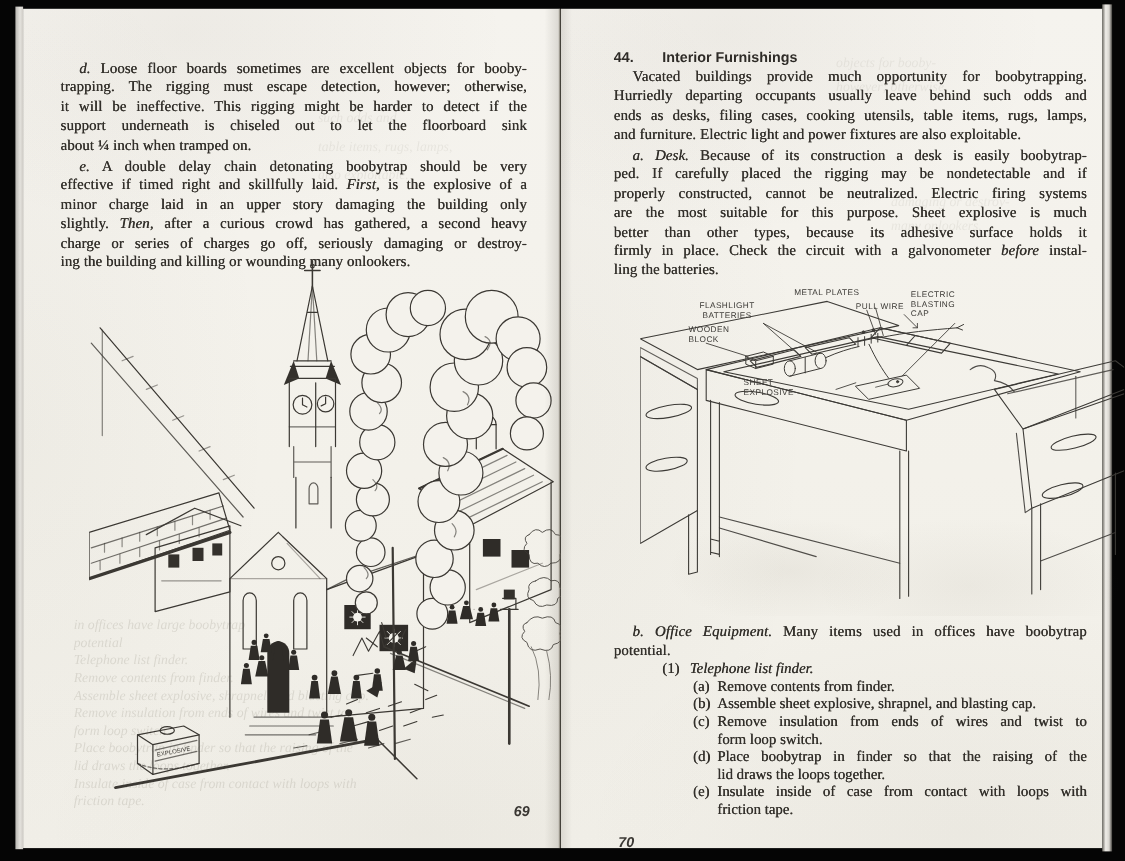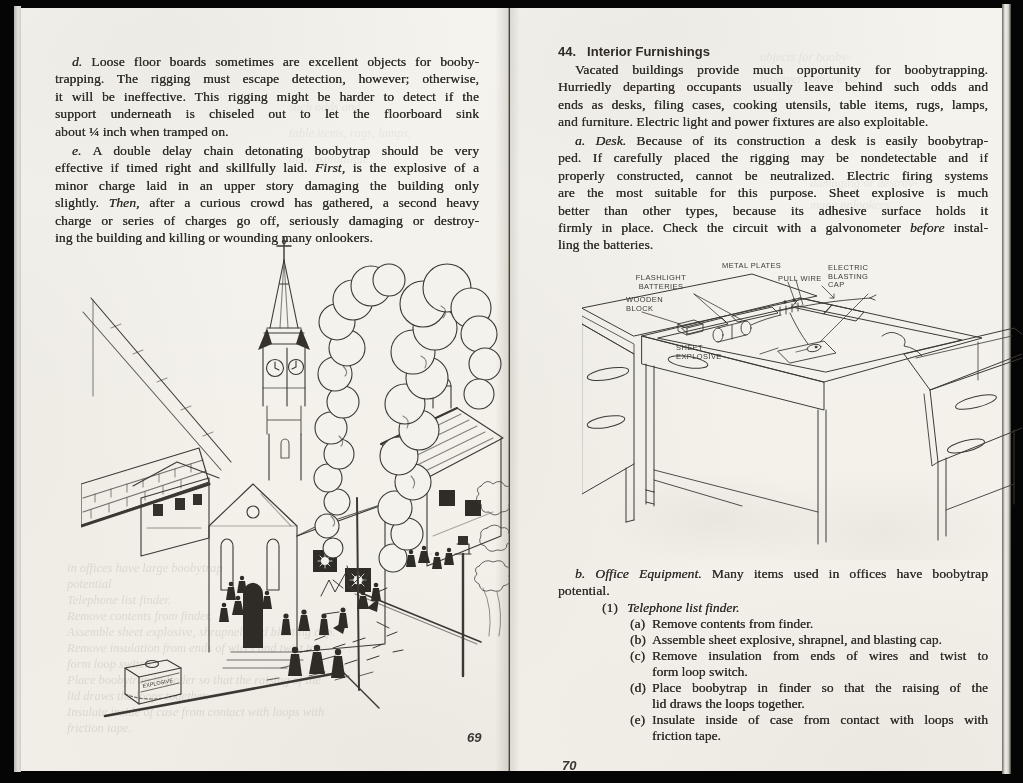--- a/index.html
+++ b/index.html
@@ -31,21 +31,21 @@
 
   
   .textblock{position:absolute;font-size:13.5px;line-height:17.4px;letter-spacing:.1px;
     text-shadow:.25px 0 0 currentColor;}
   .tline{min-height:17.4px;}
   .tline.just{text-align:justify;text-align-last:justify;}
   .tline.ind{text-indent:17px;}
   .it{font-style:italic;}
 
   
-  .sec-heading{position:absolute;display:flex;gap:11px;
+  .sec-heading{position:absolute;display:flex;gap:26px;
     font-family:"Liberation Sans",sans-serif;font-weight:bold;font-size:13px;color:#2e2b27;}
 
   
   .booklist{position:absolute;font-size:13.5px;line-height:16px;text-shadow:.25px 0 0 currentColor;}
   .li{display:flex;}
   .li.lvl1{margin-left:44px;}
   .li.lvl2{margin-left:72px;}
   .llab{flex:0 0 22px;}
   .li.lvl1 .llab{flex:0 0 25px;}
   .lbody{flex:1;}

